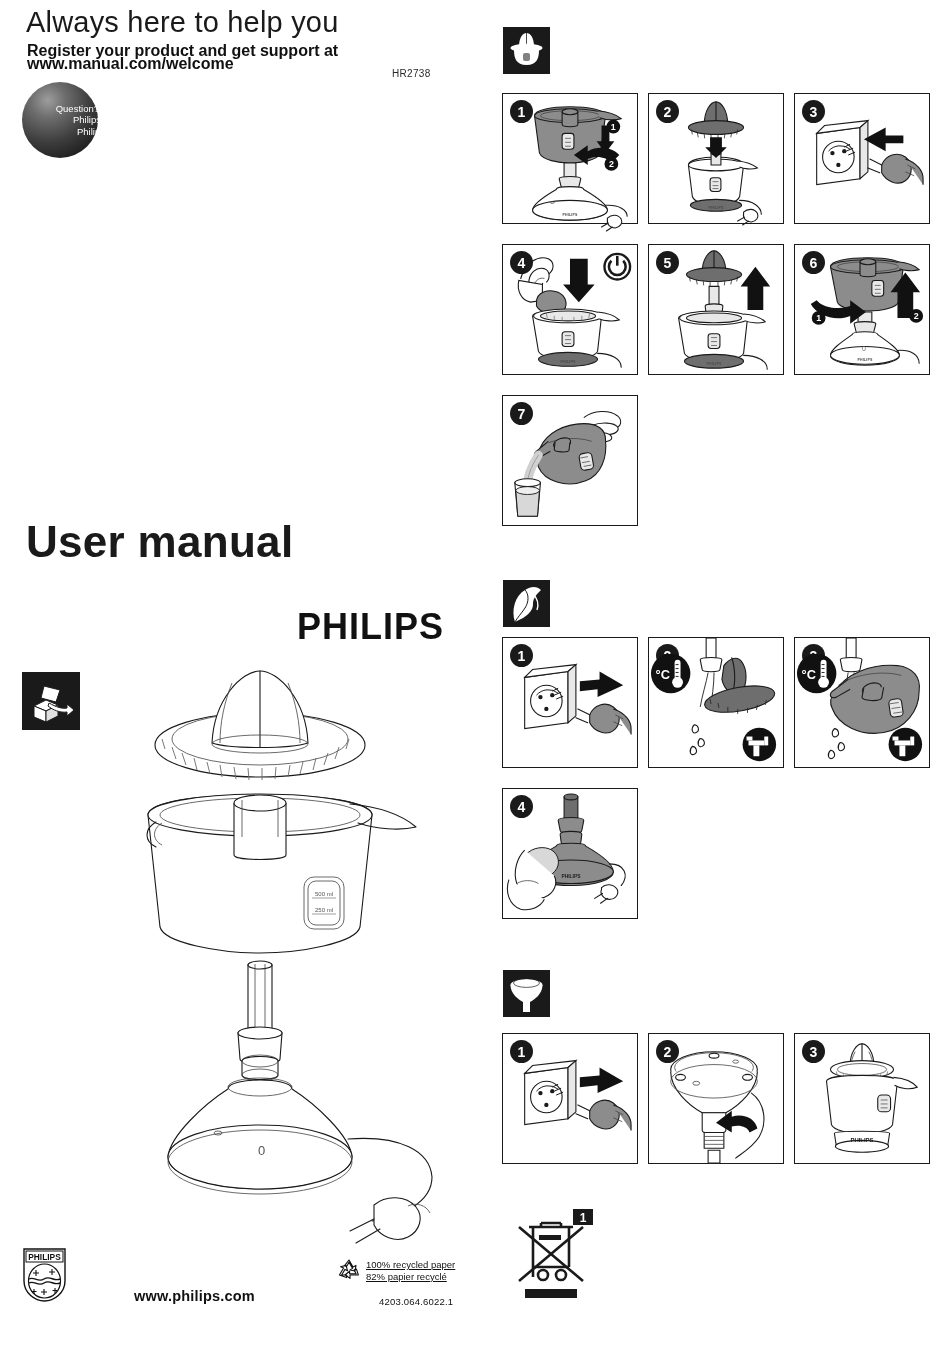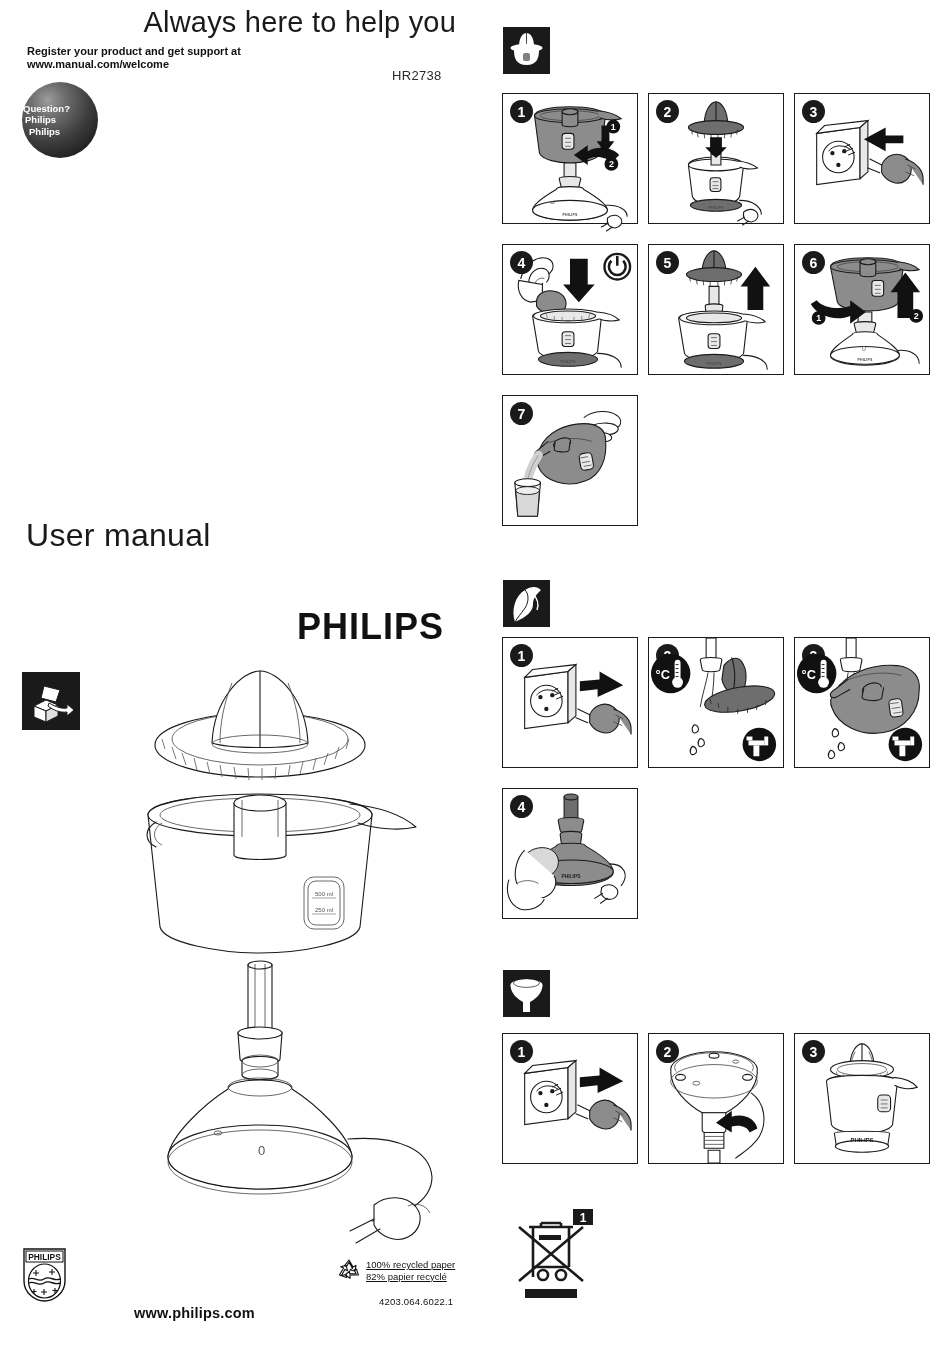--- a/index.html
+++ b/index.html
@@ -8,59 +8,58 @@
     width:950px;height:1345px;position:relative;overflow:hidden;
     font-family:"Liberation Sans", sans-serif;color:#000;
   }
   .abs{position:absolute;}
 
   
   #headline{
     left:26px;top:6px;width:430px;
     font-size:29px;font-weight:400;letter-spacing:.2px;color:#1a1a1a;
     font-family:"Liberation Sans", sans-serif;
-    text-align:right;
   }
   #register-line{
     left:27px;top:45px;width:330px;
-    font-size:11px;line-height:12.5px;font-weight:700;color:#111;
+    font-size:16px;line-height:12.5px;font-weight:700;color:#111;
   }
   #model-number{
-    left:392px;top:68px;font-size:13px;color:#2a2a2a;letter-spacing:.3px;
+    left:392px;top:68px;font-size:10px;color:#2a2a2a;letter-spacing:.3px;
   }
   
   #question-bubble{
     left:22px;top:82px;width:76px;height:76px;border-radius:50%;
     background:radial-gradient(circle at 34% 24%, #9d9d9d 0%, #6f6f6f 22%, #3d3d3d 55%, #232323 78%, #1a1a1a 100%);
     display:flex;flex-direction:column;align-items:center;justify-content:center;
   }
   #question-bubble span{
-    color:#fff;font-size:9.5px;font-weight:700;line-height:11.5px;
-    text-align:left;display:block;width:100%;
+    color:#fff;font-size:9.5px;font-weight:400;line-height:11.5px;
+    text-align:right;display:block;width:100%;
   }
   #question-bubble .l1{padding-left:2px;}
   #question-bubble .l2{padding-left:6px;}
   #question-bubble .l3{padding-left:14px;}
 
   #user-manual-title{
-    left:26px;top:517px;font-size:32px;font-weight:400;color:#1a1a1a;letter-spacing:.3px;
+    left:26px;top:517px;font-size:44px;font-weight:700;color:#1a1a1a;letter-spacing:.3px;
   }
   #philips-wordmark{
     left:297px;top:606px;font-size:36px;font-weight:700;letter-spacing:1.0px;color:#111;
   }
 
   
   #unpack-icon{left:22px;top:672px;width:58px;height:58px;background:#1a1a1a;}
 
   
   #product-drawing{left:100px;top:665px;width:340px;height:560px;}
 
   
   #philips-shield{left:22px;top:1247px;width:45px;height:56px;}
-  #footer-url{left:134px;top:1288px;font-size:14.5px;font-weight:700;letter-spacing:.2px;color:#111;margin-top:17px;}
+  #footer-url{left:134px;top:1288px;font-size:14.5px;font-weight:700;letter-spacing:.2px;color:#111;}
   #recycle-icon{left:336px;top:1258px;width:26px;height:24px;}
   #recycle-text{left:366px;top:1259px;font-size:9.5px;line-height:11.5px;color:#111;text-decoration:underline;}
   #doc-number{left:379px;top:1296px;font-size:9.5px;color:#111;letter-spacing:.2px;}
 
   
   .section-icon{width:47px;height:47px;background:#1a1a1a;}
   .panel{
     position:absolute;border:1.3px solid #1a1a1a;background:#fff;box-sizing:border-box;
   }
   .panel-number{

